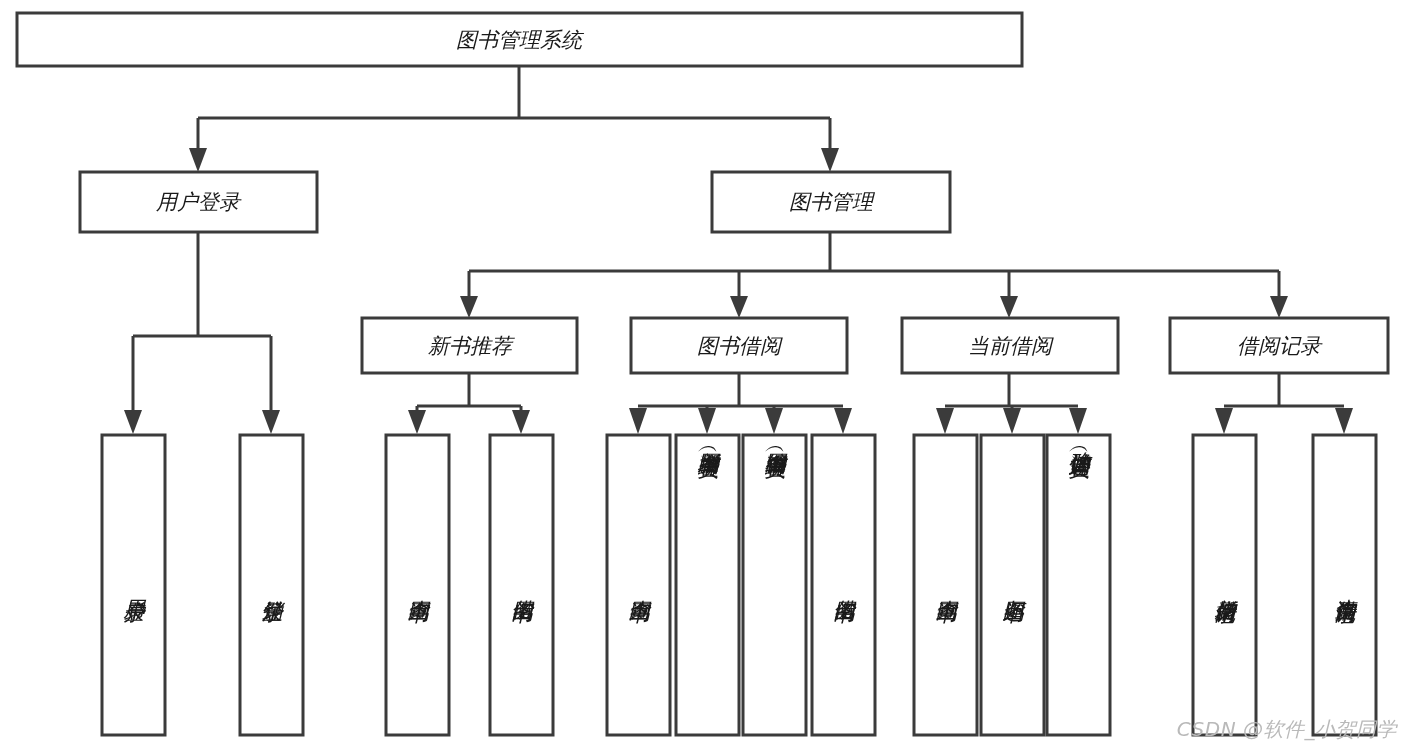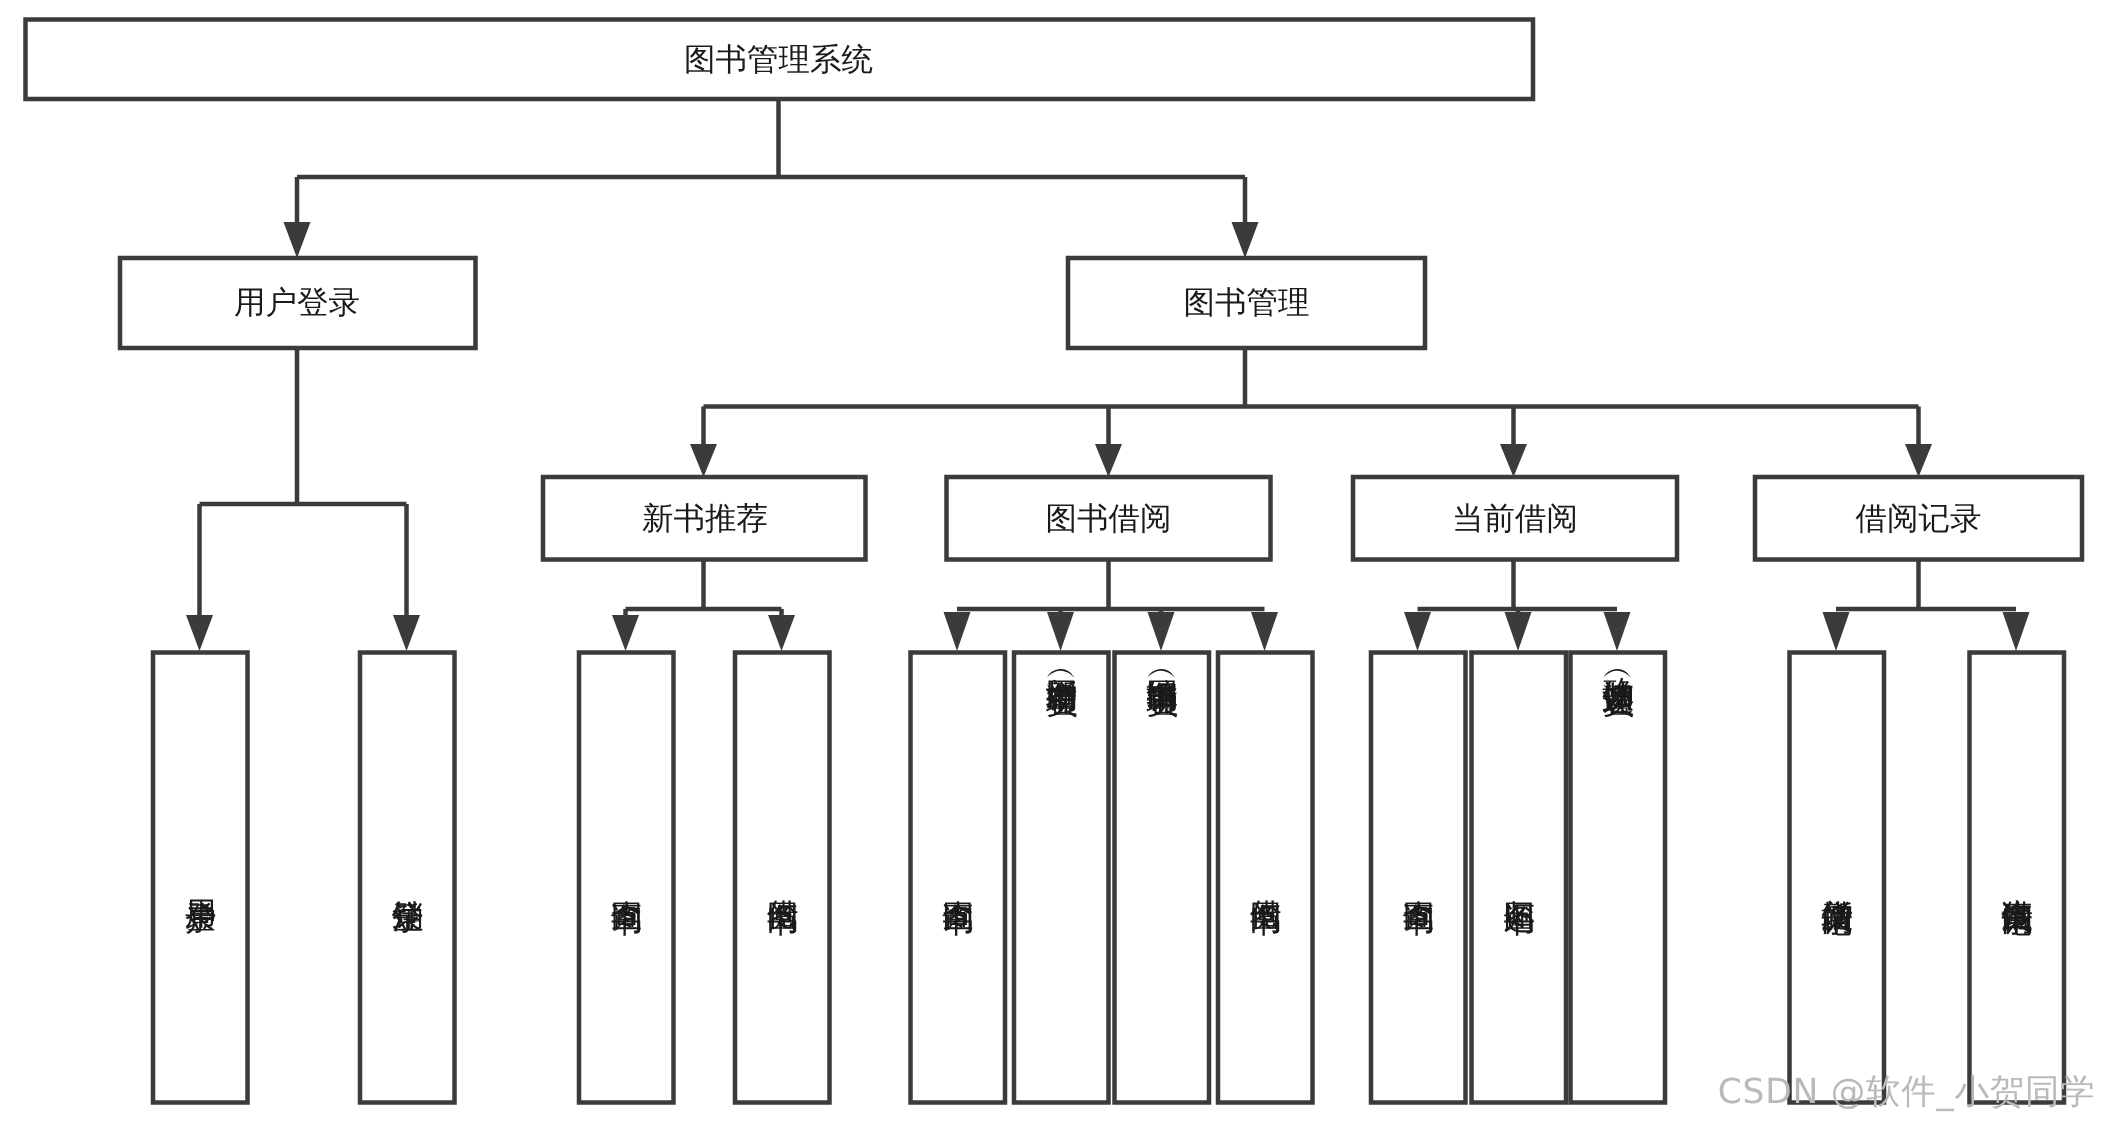--- a/index.html
+++ b/index.html
@@ -11,20 +11,21 @@
     width: 1405px;
     height: 747px;
     overflow: hidden;
     font-family: "DejaVu Sans", "Liberation Sans", sans-serif;
   }
   #diagram-root {
     position: relative;
     width: 1405px;
     height: 747px;
     background: #ffffff;
+    font-style: italic;
   }
   svg#tree-svg {
     position: absolute;
     left: 0;
     top: 0;
     width: 1405px;
     height: 747px;
     display: block;
   }
   .node-rect {
@@ -65,21 +66,21 @@
     color: #1a1a1a;
     letter-spacing: 1px;
     white-space: nowrap;
     text-align: center;
   }
   .watermark {
     position: absolute;
     right: 8px;
     bottom: 4px;
     font-family: "DejaVu Sans", "Liberation Sans", sans-serif;
-    font-size: 23px;
+    font-size: 20px;
     color: #b9b9b9;
     white-space: nowrap;
     letter-spacing: 0.5px;
   }
 </style>
 </head>
 <body>
 
 <div id="diagram-root">
 

